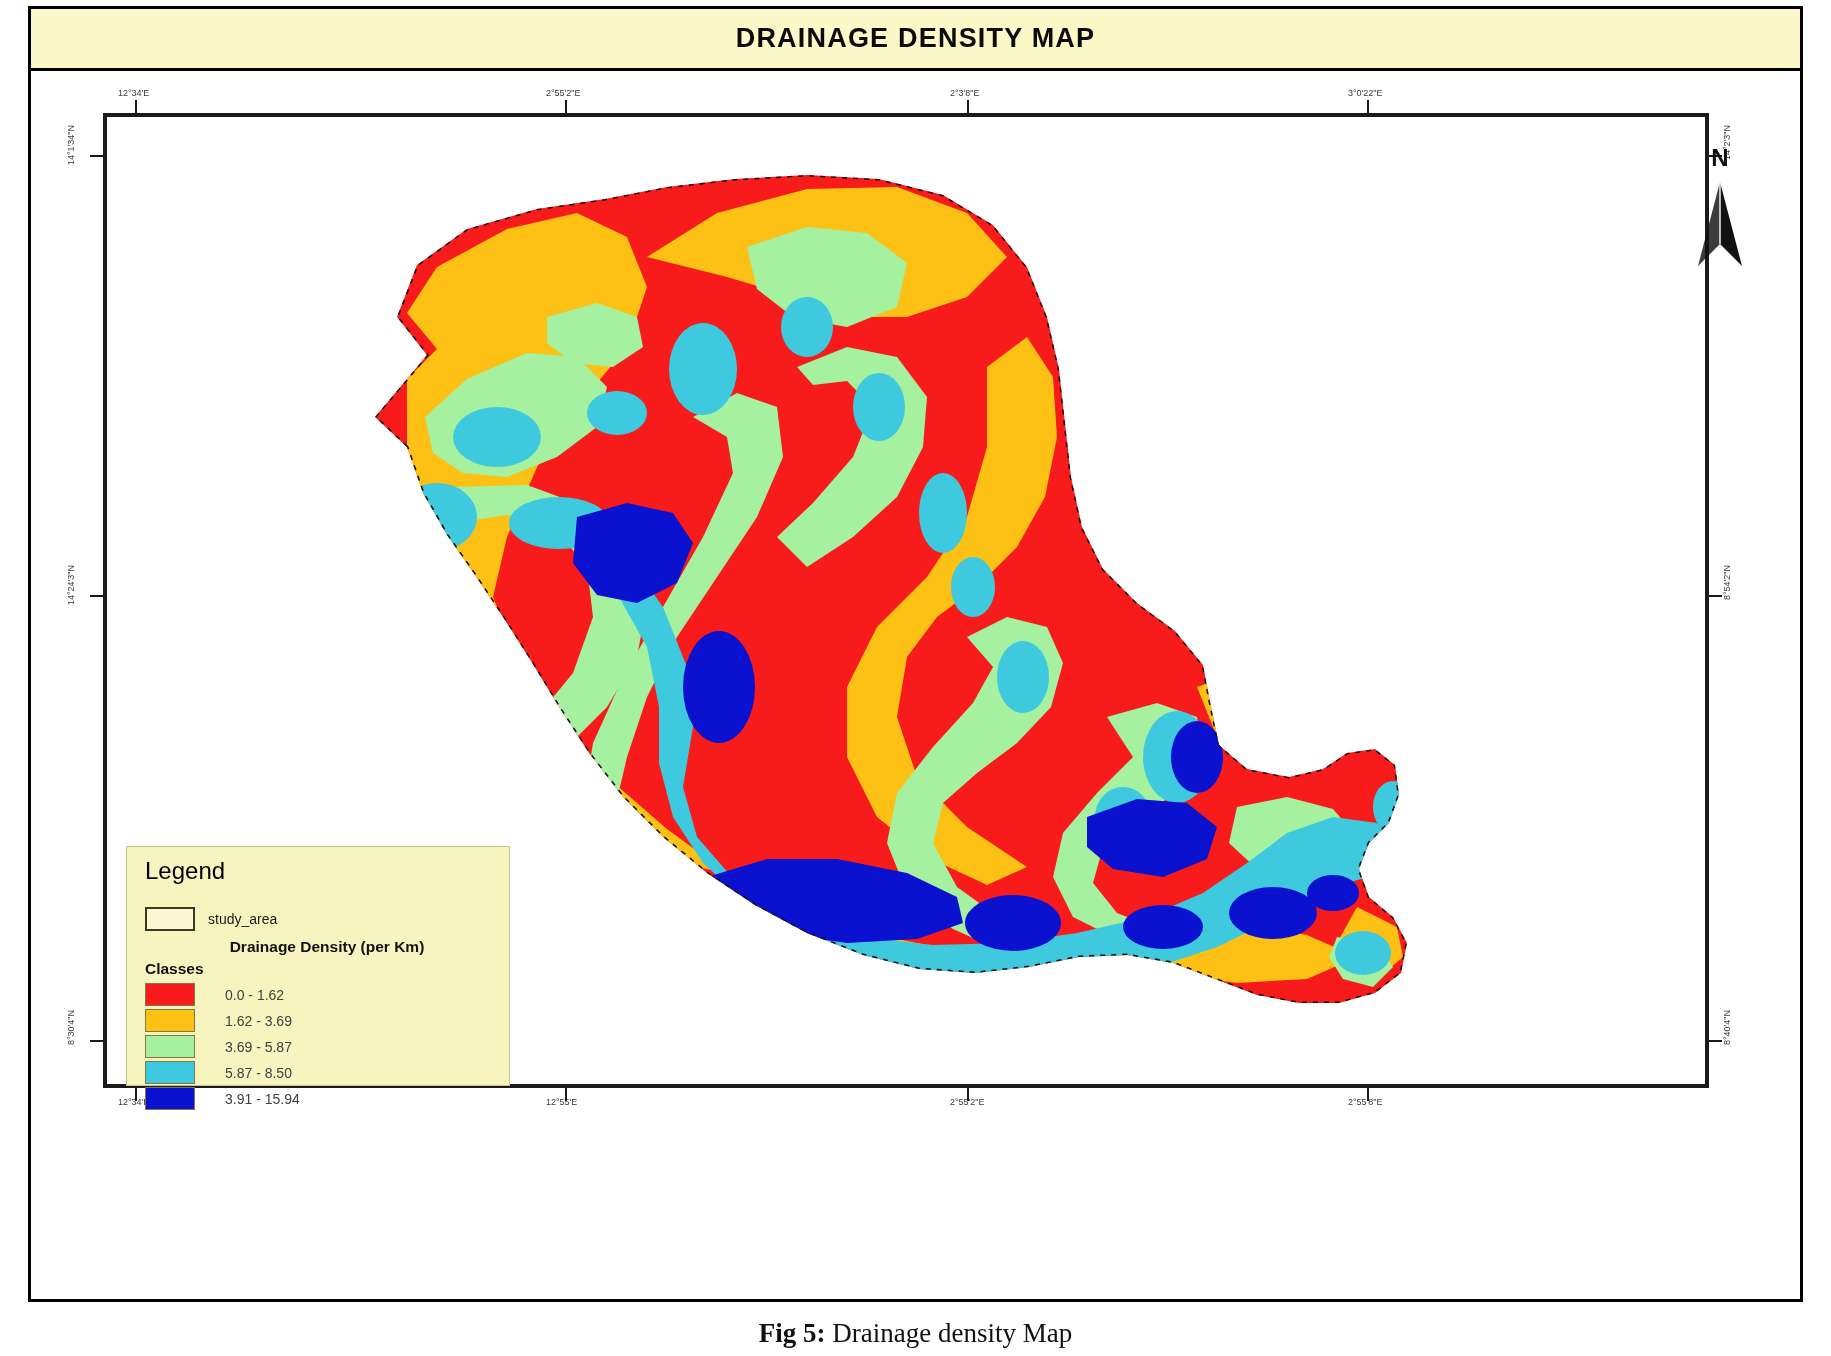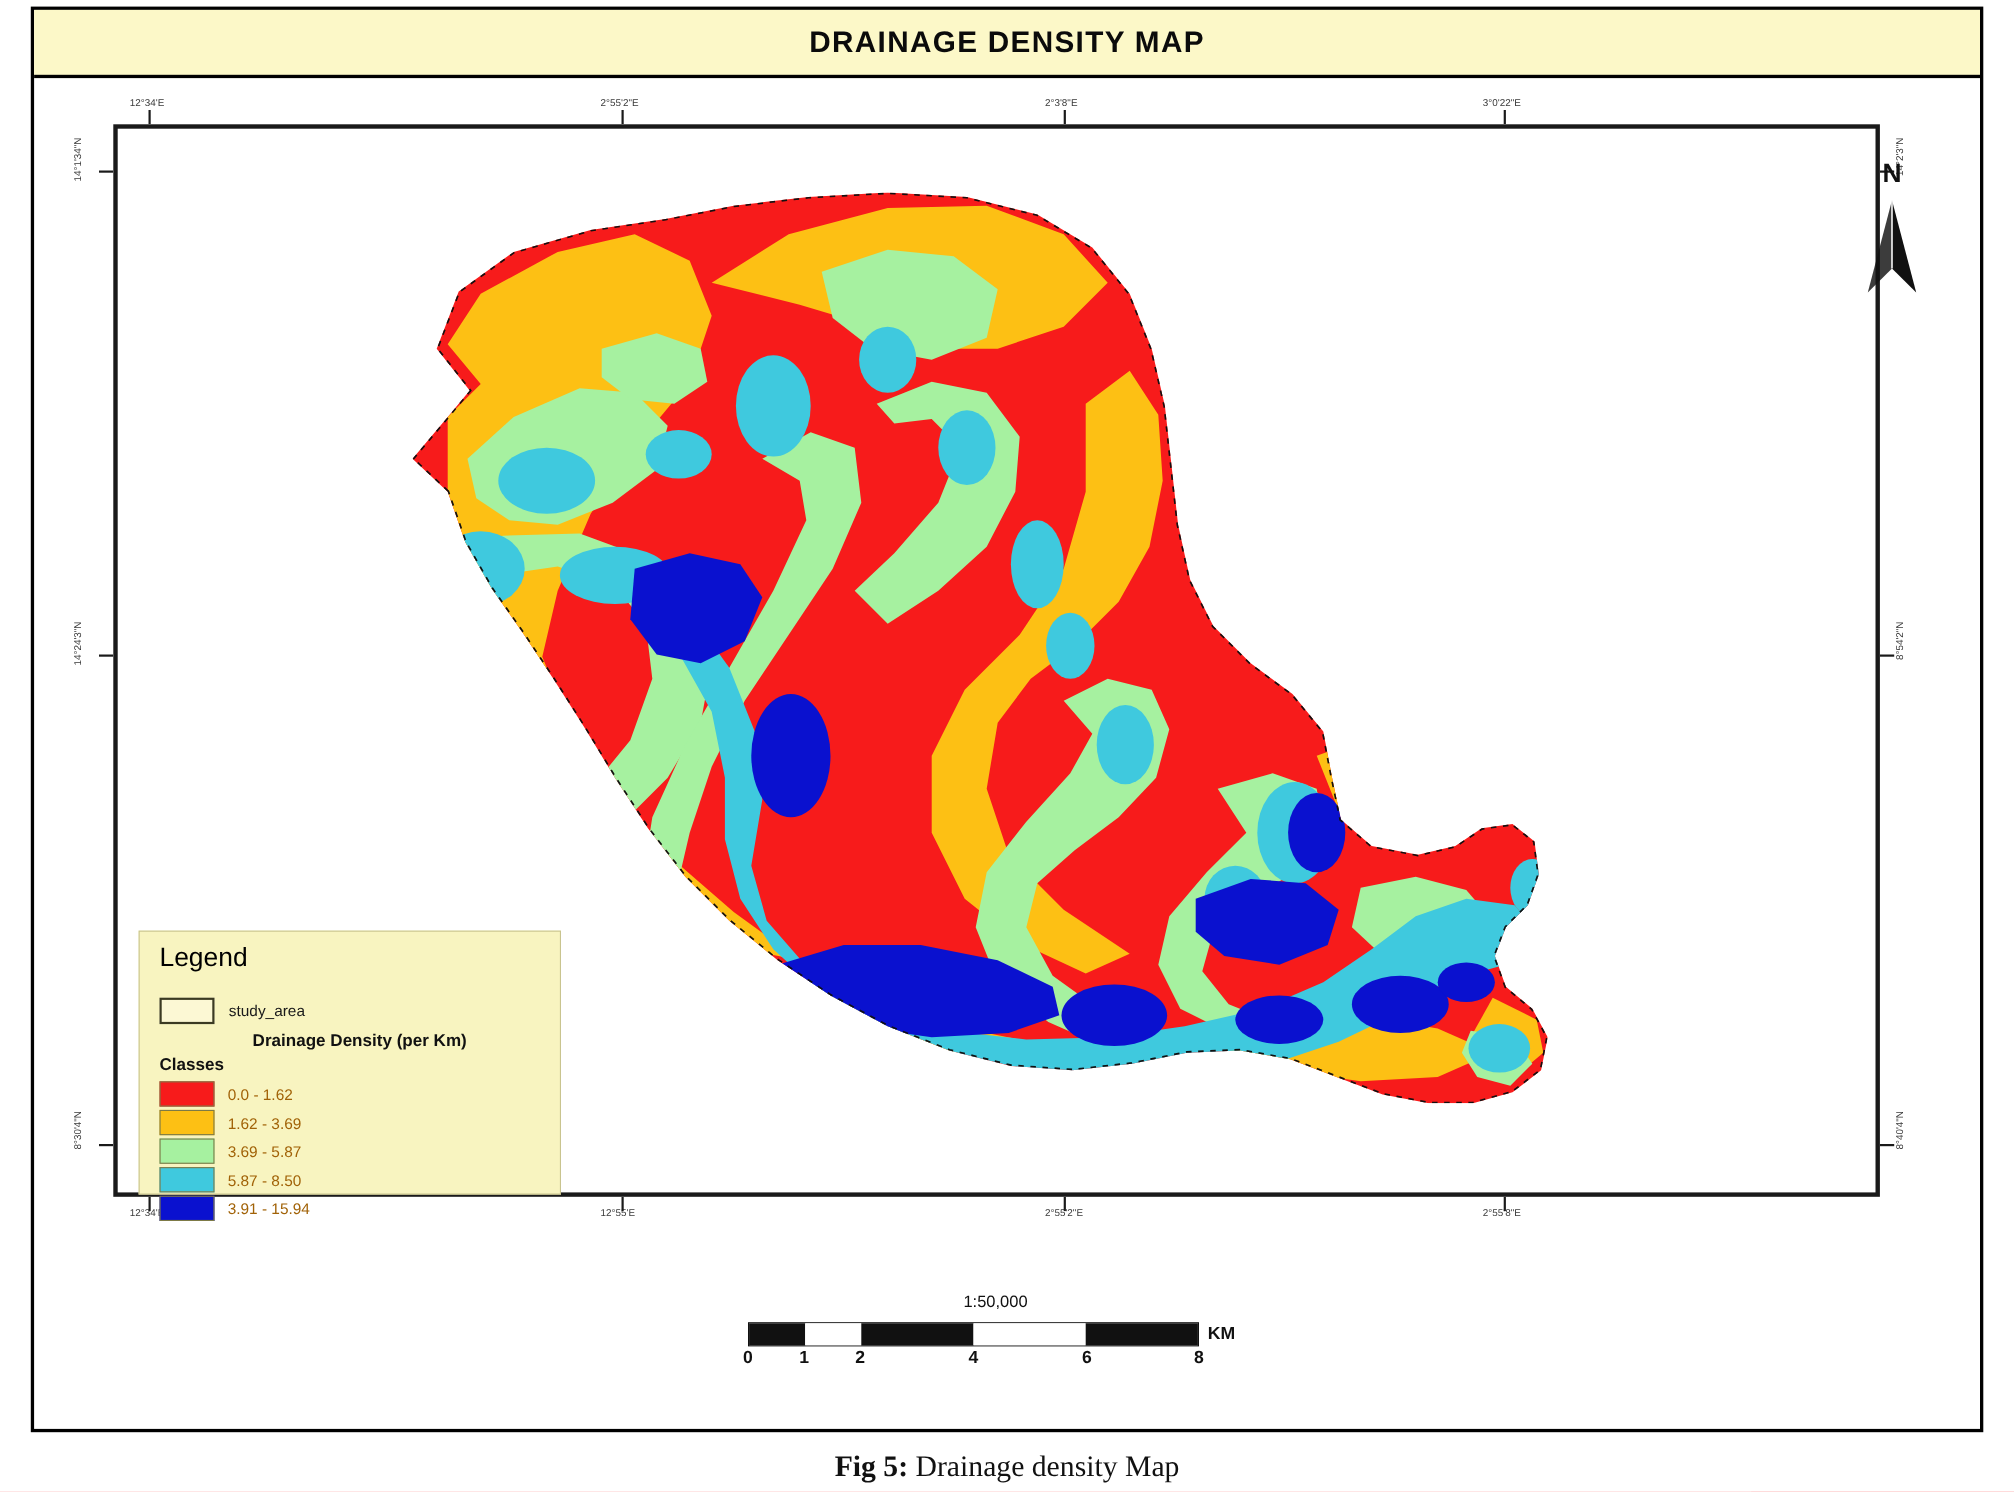--- a/index.html
+++ b/index.html
@@ -40,21 +40,21 @@
   .legend{position:absolute;left:126px;top:846px;width:384px;height:240px;background:#f8f4c0;
      border:1px solid #c9c48f;box-sizing:border-box;padding:10px 0 0 18px;}
   .legend-title{font-size:24px;font-weight:normal;color:#000000;margin:0 0 22px 0;font-family:"Liberation Sans",sans-serif;}
   .legend-row{display:flex;align-items:center;margin:0 0 7px 0;}
   .swatch-outline{width:50px;height:24px;background:#fcf8d4;border:2px solid #3b3a22;box-sizing:border-box;}
   .swatch{width:50px;height:23px;border:1px solid #7d7a46;box-sizing:border-box;}
   .legend-label{font-size:14px;color:#1a1a1a;margin-left:13px;font-family:Liberation Sans, sans-serif;}
   .legend-sub{font-size:15.5px;font-weight:bold;color:#111;margin:4px 0 4px 0;font-family:"Liberation Sans",sans-serif;text-align:center;}
   .legend-classes-hd{font-size:15.5px;font-weight:bold;color:#111;margin:0 0 5px 0;font-family:"Liberation Sans",sans-serif;}
   .class-row{display:flex;align-items:center;margin-bottom:3px;}
-  .class-label{font-size:14px;color:#a16207;margin-left:12px;font-family:"Liberation Sans",sans-serif;}
+  .class-label{font-size:14px;color:#404040;margin-left:30px;font-family:"Liberation Sans",sans-serif;}
 
   
   .scalewrap{position:absolute;left:655px;top:1175px;width:500px;}
   .scale-ratio{font-size:15px;color:#111;text-align:center;width:320px;margin-left:90px;font-family:"Liberation Sans",sans-serif;}
   .scale-bar{position:relative;margin-top:10px;height:22px;width:410px;margin-left:25px;border:1px solid #111;box-sizing:border-box;display:flex;}
   .seg{height:100%;}
   .seg.black{background:#111;}
   .seg.white{background:#fff;}
   .scale-nums{position:relative;height:24px;width:470px;margin-left:25px;margin-top:2px;}
   .scale-num{position:absolute;font-size:16px;font-weight:bold;color:#111;transform:translateX(-50%);font-family:"Liberation Sans",sans-serif;}
@@ -264,39 +264,18 @@
     <div class="class-row">
       <span class="swatch" style="background:#3fc9de;"></span>
       <span class="class-label">5.87 - 8.50</span>
     </div>
     <div class="class-row">
       <span class="swatch" style="background:#0a11cf;"></span>
       <span class="class-label">3.91 - 15.94</span>
     </div>
   </div>
 
-  <div class="scalewrap">
-    <div class="scale-ratio">1:50,000</div>
-
-    <div class="scale-bar">
-      <span class="seg black" style="width:12.5%;"></span>
-      <span class="seg white" style="width:12.5%;"></span>
-      <span class="seg black" style="width:25%;"></span>
-      <span class="seg white" style="width:25%;"></span>
-      <span class="seg black" style="width:25%;"></span>
-    </div>
-
-    <div class="scale-nums">
-      <span class="km-label">KM</span>
-      <span class="scale-num" style="left:0px;">0</span>
-      <span class="scale-num" style="left:51px;">1</span>
-      <span class="scale-num" style="left:102px;">2</span>
-      <span class="scale-num" style="left:205px;">4</span>
-      <span class="scale-num" style="left:308px;">6</span>
-      <span class="scale-num" style="left:410px;">8</span>
-    </div>
-  </div>
 
   <div class="caption">
     <b>Fig 5:</b><span> Drainage density Map</span>
   </div>
 
 </div>
 
 </body></html>

